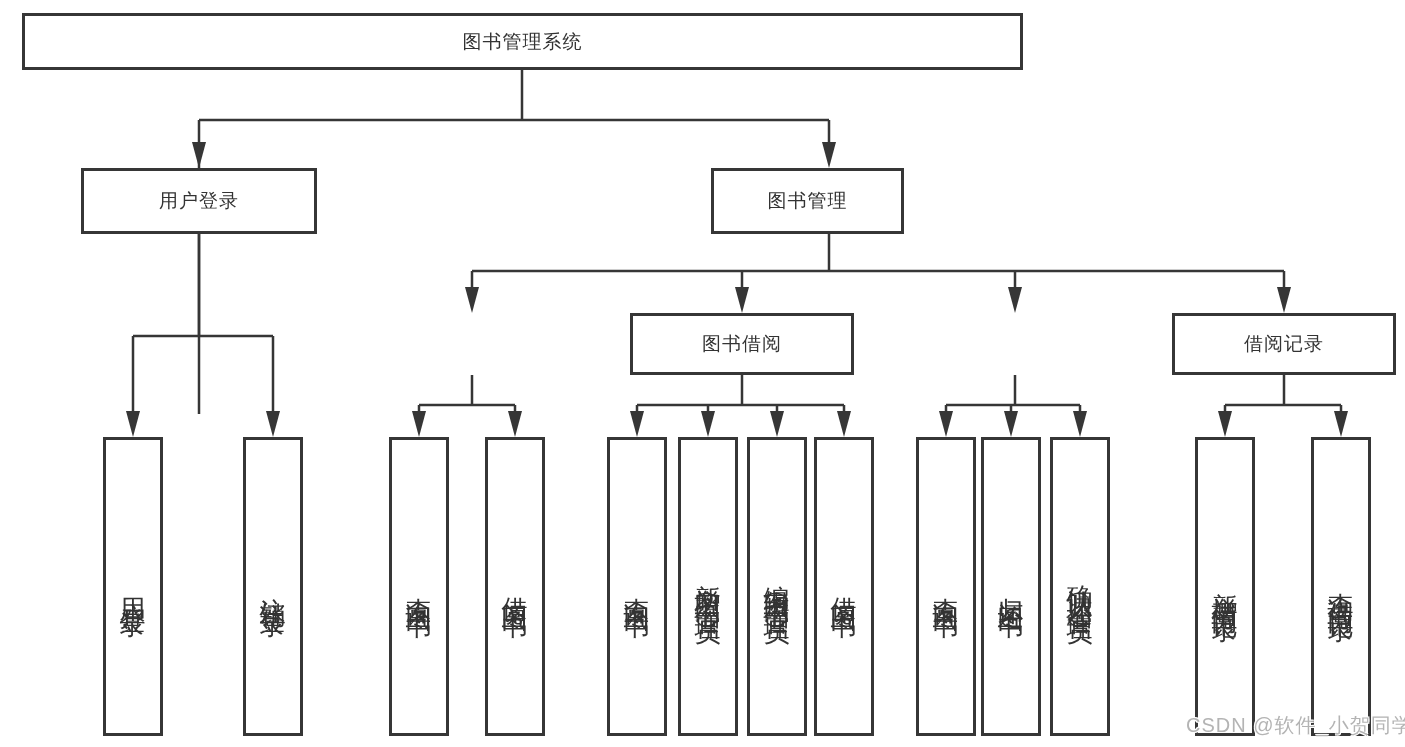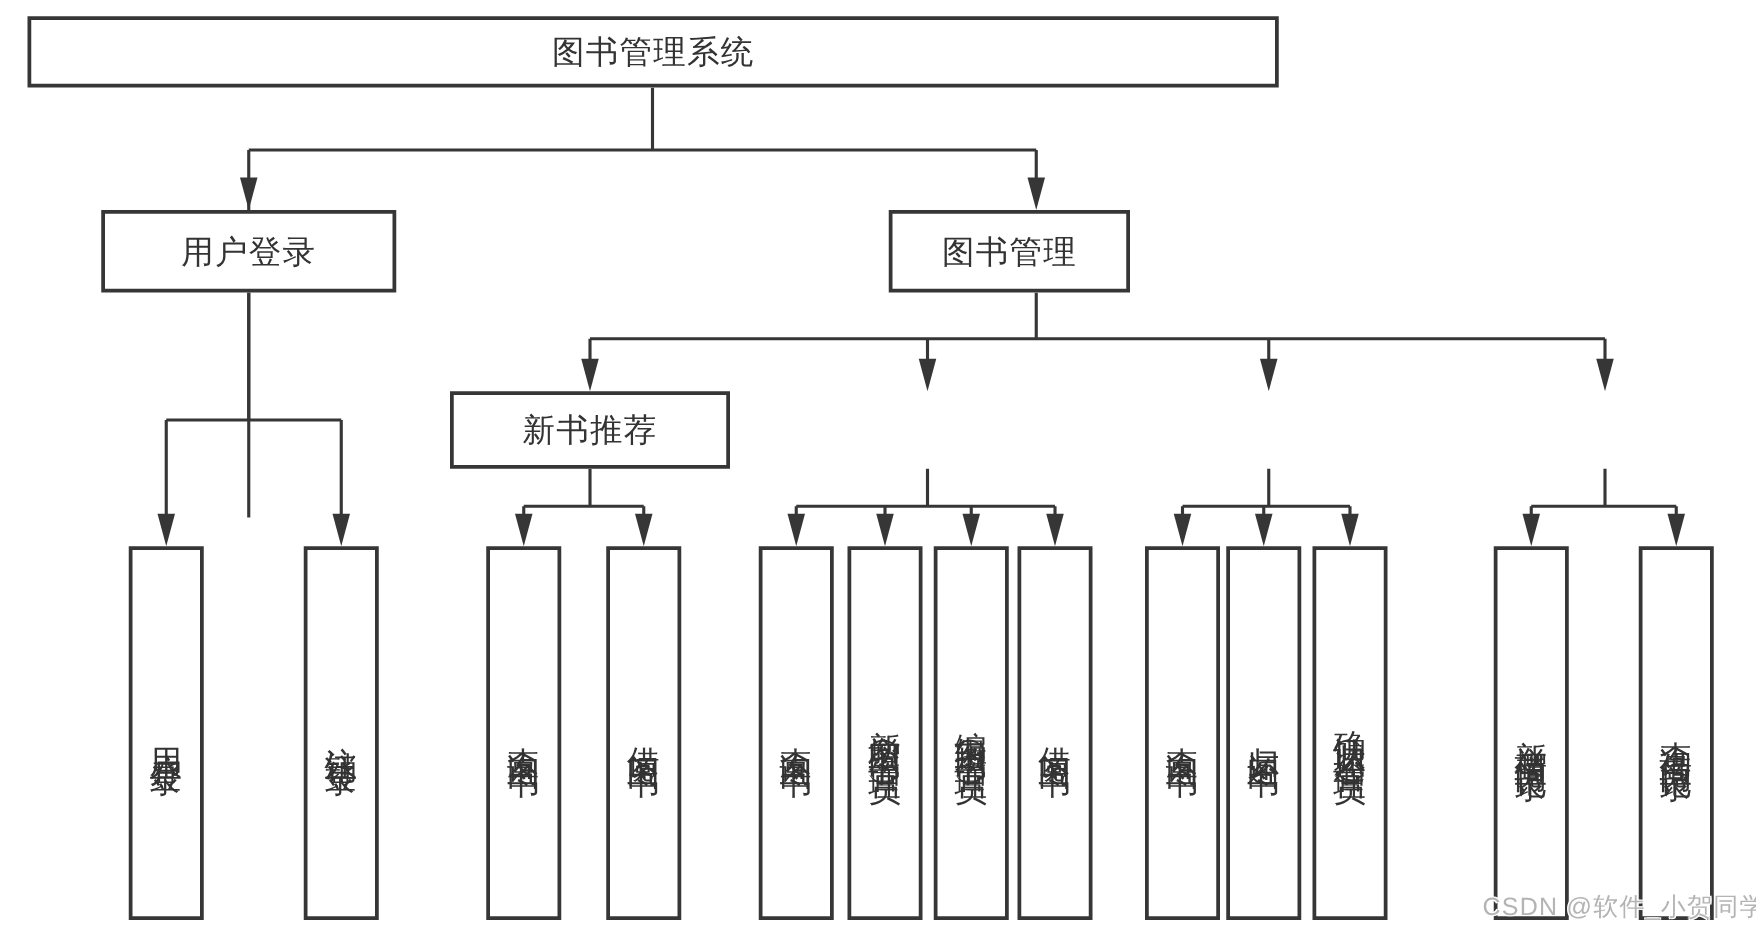--- a/index.html
+++ b/index.html
@@ -7,21 +7,21 @@
     position:relative;width:1405px;height:747px;background:#ffffff;overflow:hidden;
     font-family:"Liberation Sans",sans-serif;
   }
   .connectors{position:absolute;left:0;top:0;width:1405px;height:747px;}
   .node{
     position:absolute;box-sizing:border-box;background:#ffffff;
     border:3px solid #363636;color:#333333;
     display:flex;align-items:center;justify-content:center;
     white-space:nowrap;
   }
-  .h{font-size:26px;letter-spacing:1px;}
+  .h{font-size:19px;letter-spacing:1px;}
   .v{
     writing-mode:vertical-rl;text-orientation:mixed;
     font-size:26px;letter-spacing:5px;line-height:1;
   }
   .watermark{
     position:absolute;left:1186px;top:712px;z-index:10;
     font-size:20px;letter-spacing:1px;color:#b4b4b4;white-space:nowrap;
     text-shadow:1px 1px 0 #ffffff,-1px -1px 0 #ffffff,1px -1px 0 #ffffff,-1px 1px 0 #ffffff;
   }
 </style>
@@ -78,21 +78,22 @@
       <path d="M1218 411 H1232 L1225 437 Z" stroke="none"></path>
       <path d="M1334 411 H1348 L1341 437 Z" stroke="none"></path>
     </g>
   </svg>
 
   <div class="node h" style="left:22px;top:13px;width:1001px;height:57px">图书管理系统</div>
 
   <div class="node h" style="left:81px;top:168px;width:236px;height:66px">用户登录</div>
   <div class="node h" style="left:711px;top:168px;width:193px;height:66px">图书管理</div>
 
-  <div class="node h" style="left:360px;top:313px;width:224px;height:62px">新书推荐</div>
+  <div class="node h" style="left:630px;top:313px;width:224px;height:62px">图书借阅</div>
+  <div class="node h" style="left:1172px;top:313px;width:224px;height:62px">借阅记录</div>
 
   <div class="node v" style="left:103px;top:437px;width:60px;height:299px">用户登录</div>
   <div class="node v" style="left:243px;top:437px;width:60px;height:299px">注销登录</div>
 
   <div class="node v" style="left:389px;top:437px;width:60px;height:299px">查询图书</div>
   <div class="node v" style="left:485px;top:437px;width:60px;height:299px">借阅图书</div>
 
   <div class="node v" style="left:607px;top:437px;width:60px;height:299px">查询图书</div>
   <div class="node v" style="left:678px;top:437px;width:60px;height:299px">新增图书（管理员）</div>
   <div class="node v" style="left:747px;top:437px;width:60px;height:299px">编辑图书（管理员）</div>

